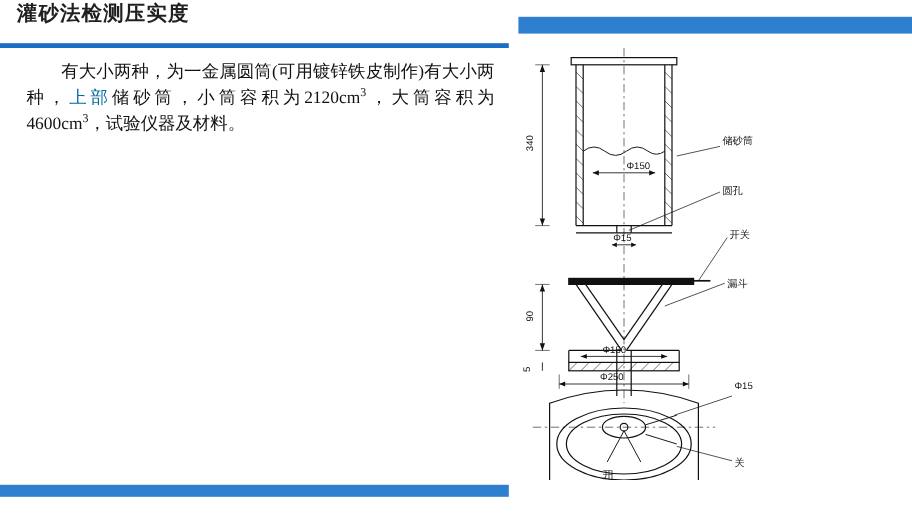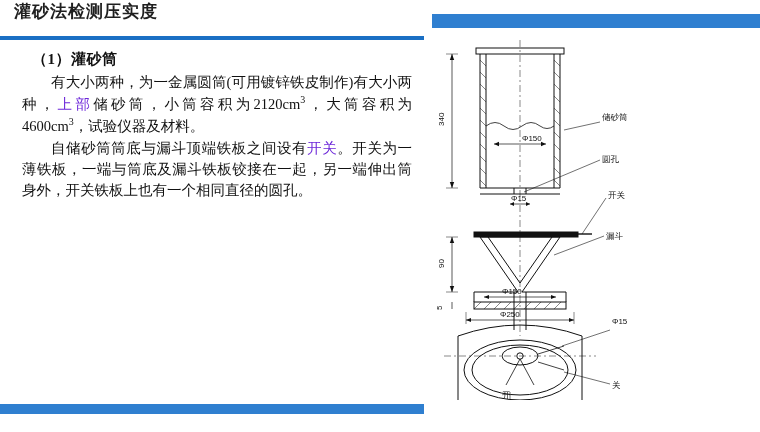--- a/index.html
+++ b/index.html
@@ -36,21 +36,21 @@
   .h-sec{
     font-size:17px;font-weight:bold;margin:0 0 6px 14px;letter-spacing:1px;
   }
   .h-sub{
     font-size:15px;font-weight:bold;margin:0 0 3px 10px;letter-spacing:0.5px;
   }
   p.body{
     font-size:14.5px;line-height:1.46;margin:0 0 1px 0;text-align:justify;
     text-indent:2em;
   }
-  .blue{color:#6d28d9;}
+  .blue{color:#0369a1;}
   .sup{font-size:10px;vertical-align:super;}
   
   .figure{
     position:absolute;left:414px;top:40px;width:336px;height:360px;
   }
   .figure svg{display:block;}
   .fig-label{
     font-family:"Liberation Sans","DejaVu Sans",sans-serif;
     font-size:8px;fill:#111;
   }
@@ -61,30 +61,26 @@
 </style>
 </head>
 <body>
 
 <div class="title-text">灌砂法检测压实度</div>
 <div class="title-underline"></div>
 <div class="title-accent"></div>
 <div class="bottom-accent"></div>
 
 <div class="text-col">
-  <div class="h-sub">（1）灌砂筒</div>
 
   <p class="body">
     <span>有大小两种，为一金属圆筒(可用镀锌铁皮制作)有大小两种，</span><span class="blue">上部</span><span>储砂筒，小筒容积为2120cm</span><span class="sup">3</span><span>，大筒容积为4600cm</span><span class="sup">3</span><span>，试验仪器及材料。</span>
   </p>
 
 
-  <p class="body">
-    <span>自储砂筒筒底与漏斗顶端铁板之间设有</span><span class="blue">开关</span><span>。开关为一薄铁板，一端与筒底及漏斗铁板铰接在一起，另一端伸出筒身外，开关铁板上也有一个相同直径的圆孔。</span>
-  </p>
 </div>
 
 <div class="figure">
 <svg width="336" height="360" viewBox="0 0 336 360" xmlns="http://www.w3.org/2000/svg">
   <g stroke="#111" fill="none" stroke-width="1">
 
     <rect x="62" y="8" width="88" height="6"></rect>
     <line x1="66" y1="14" x2="66" y2="148"></line>
     <line x1="72" y1="14" x2="72" y2="148"></line>
     <line x1="140" y1="14" x2="140" y2="148"></line>

